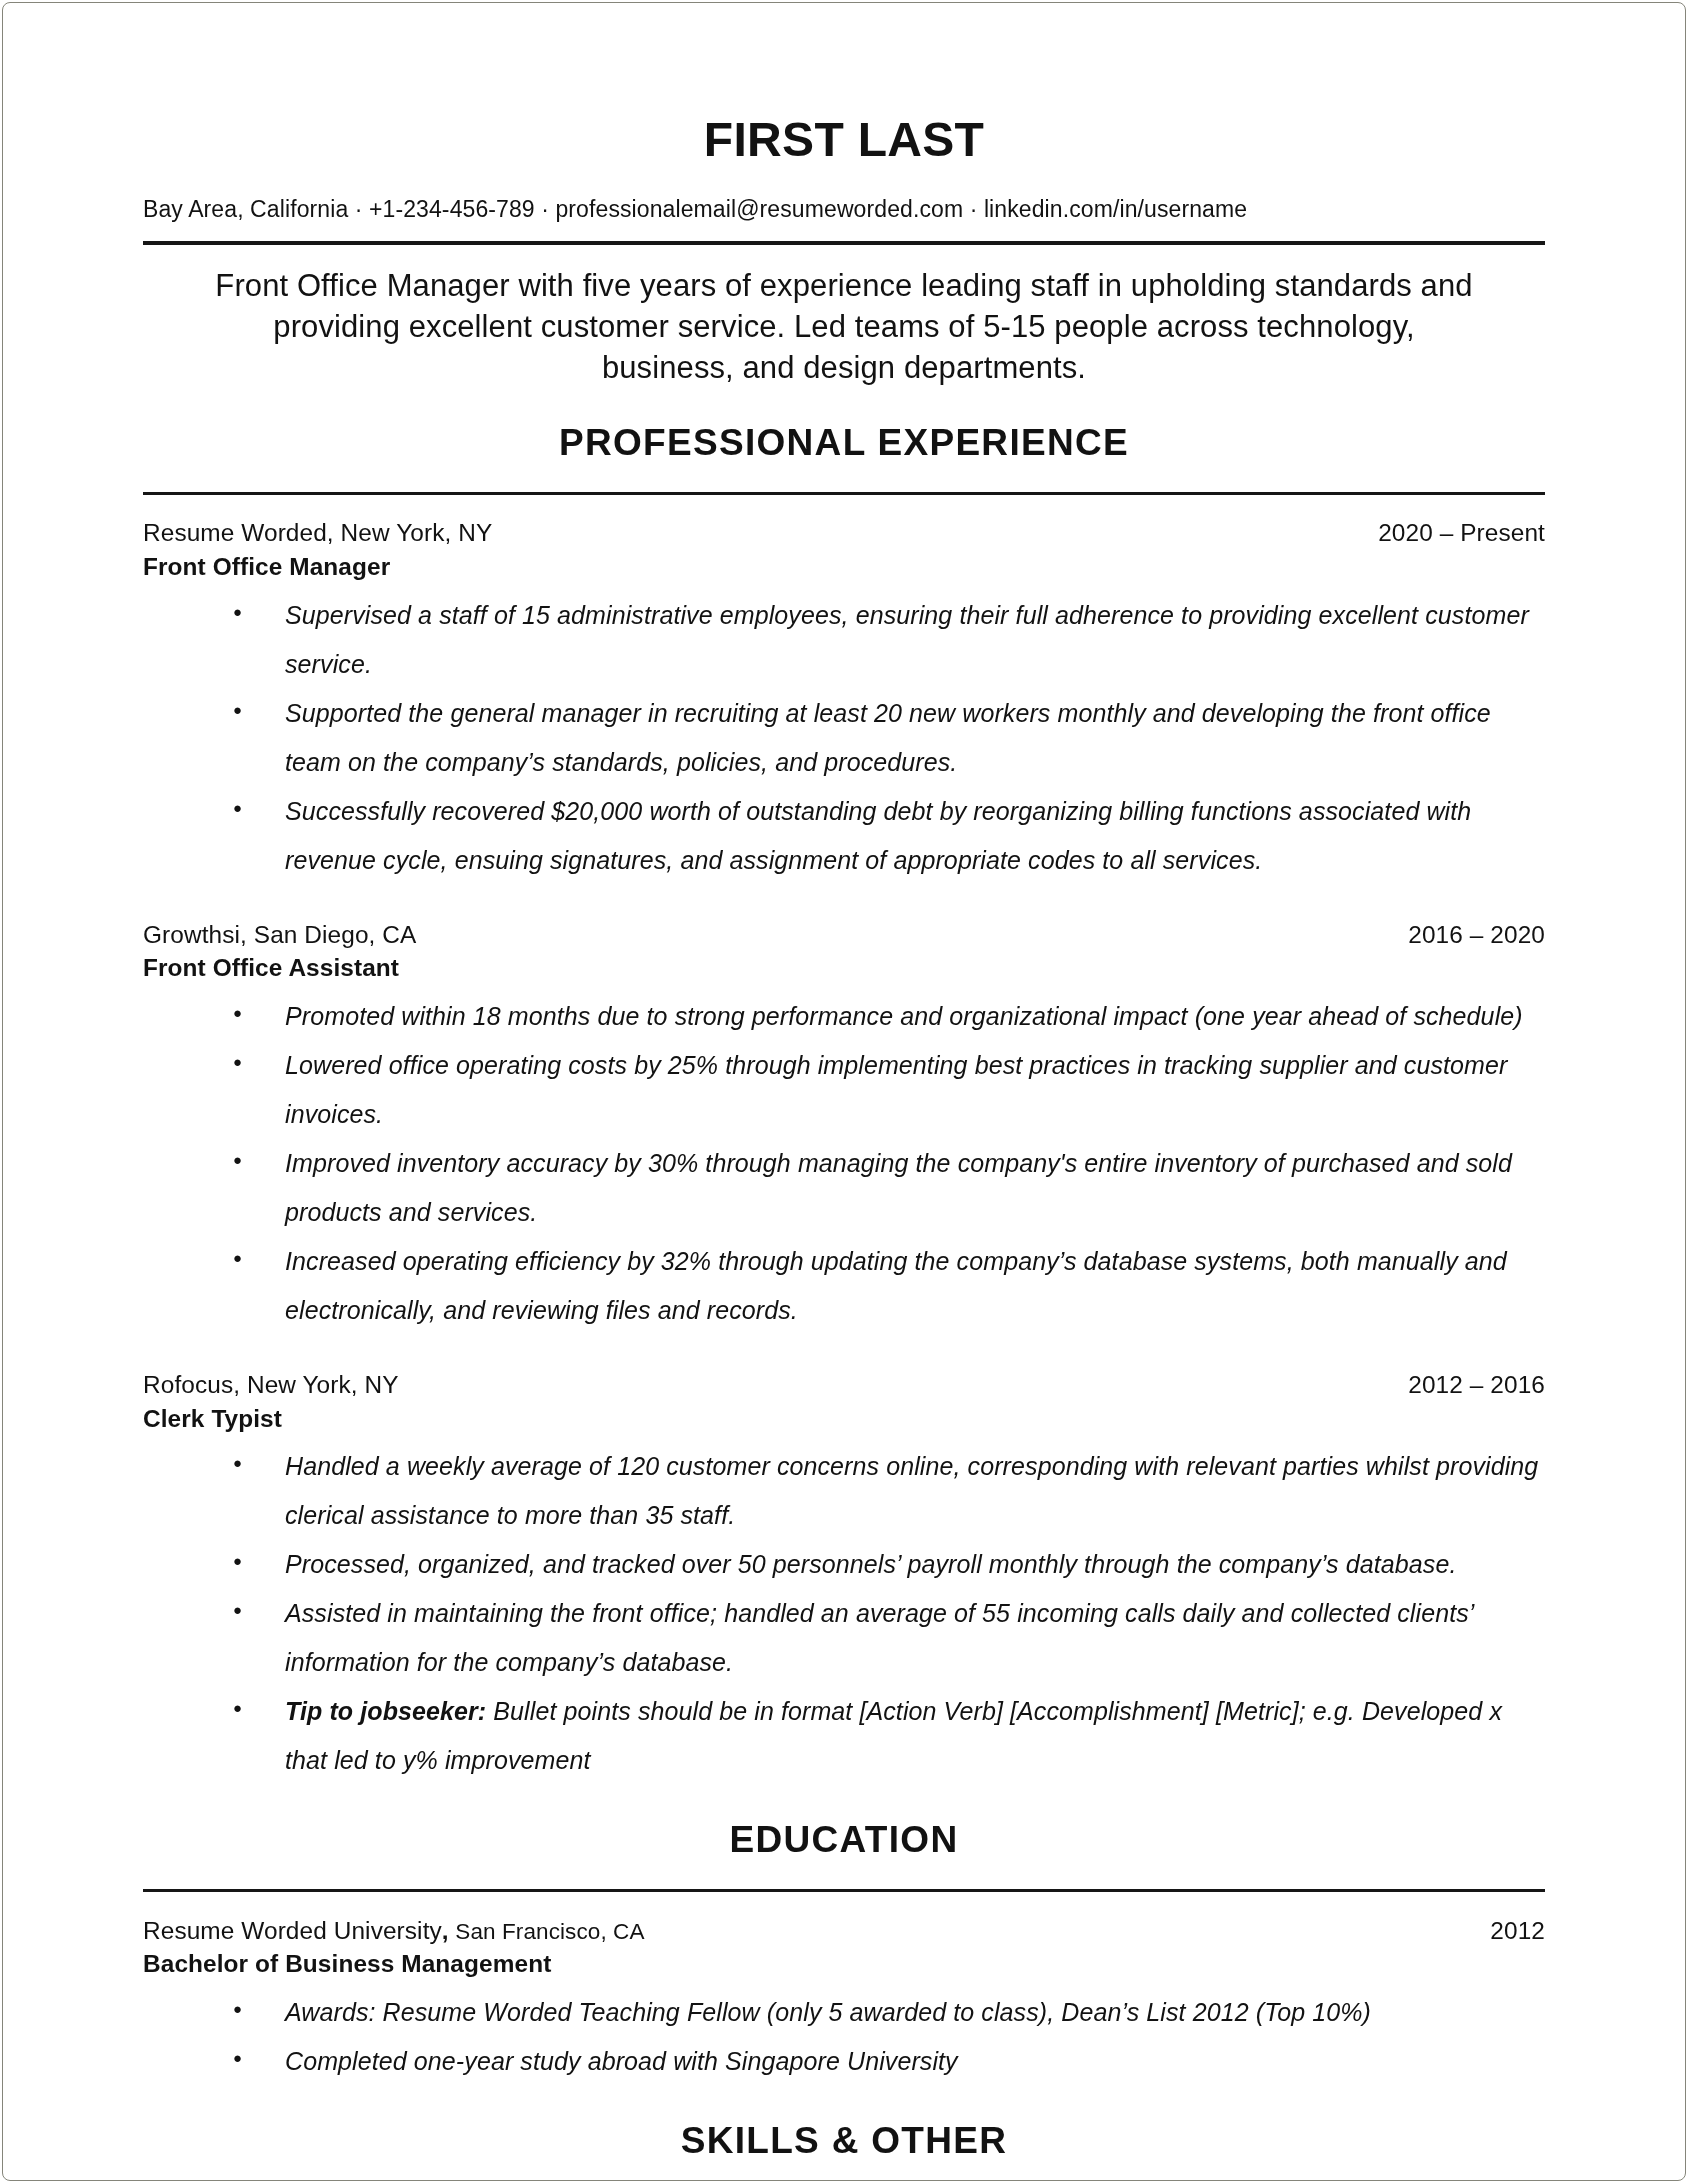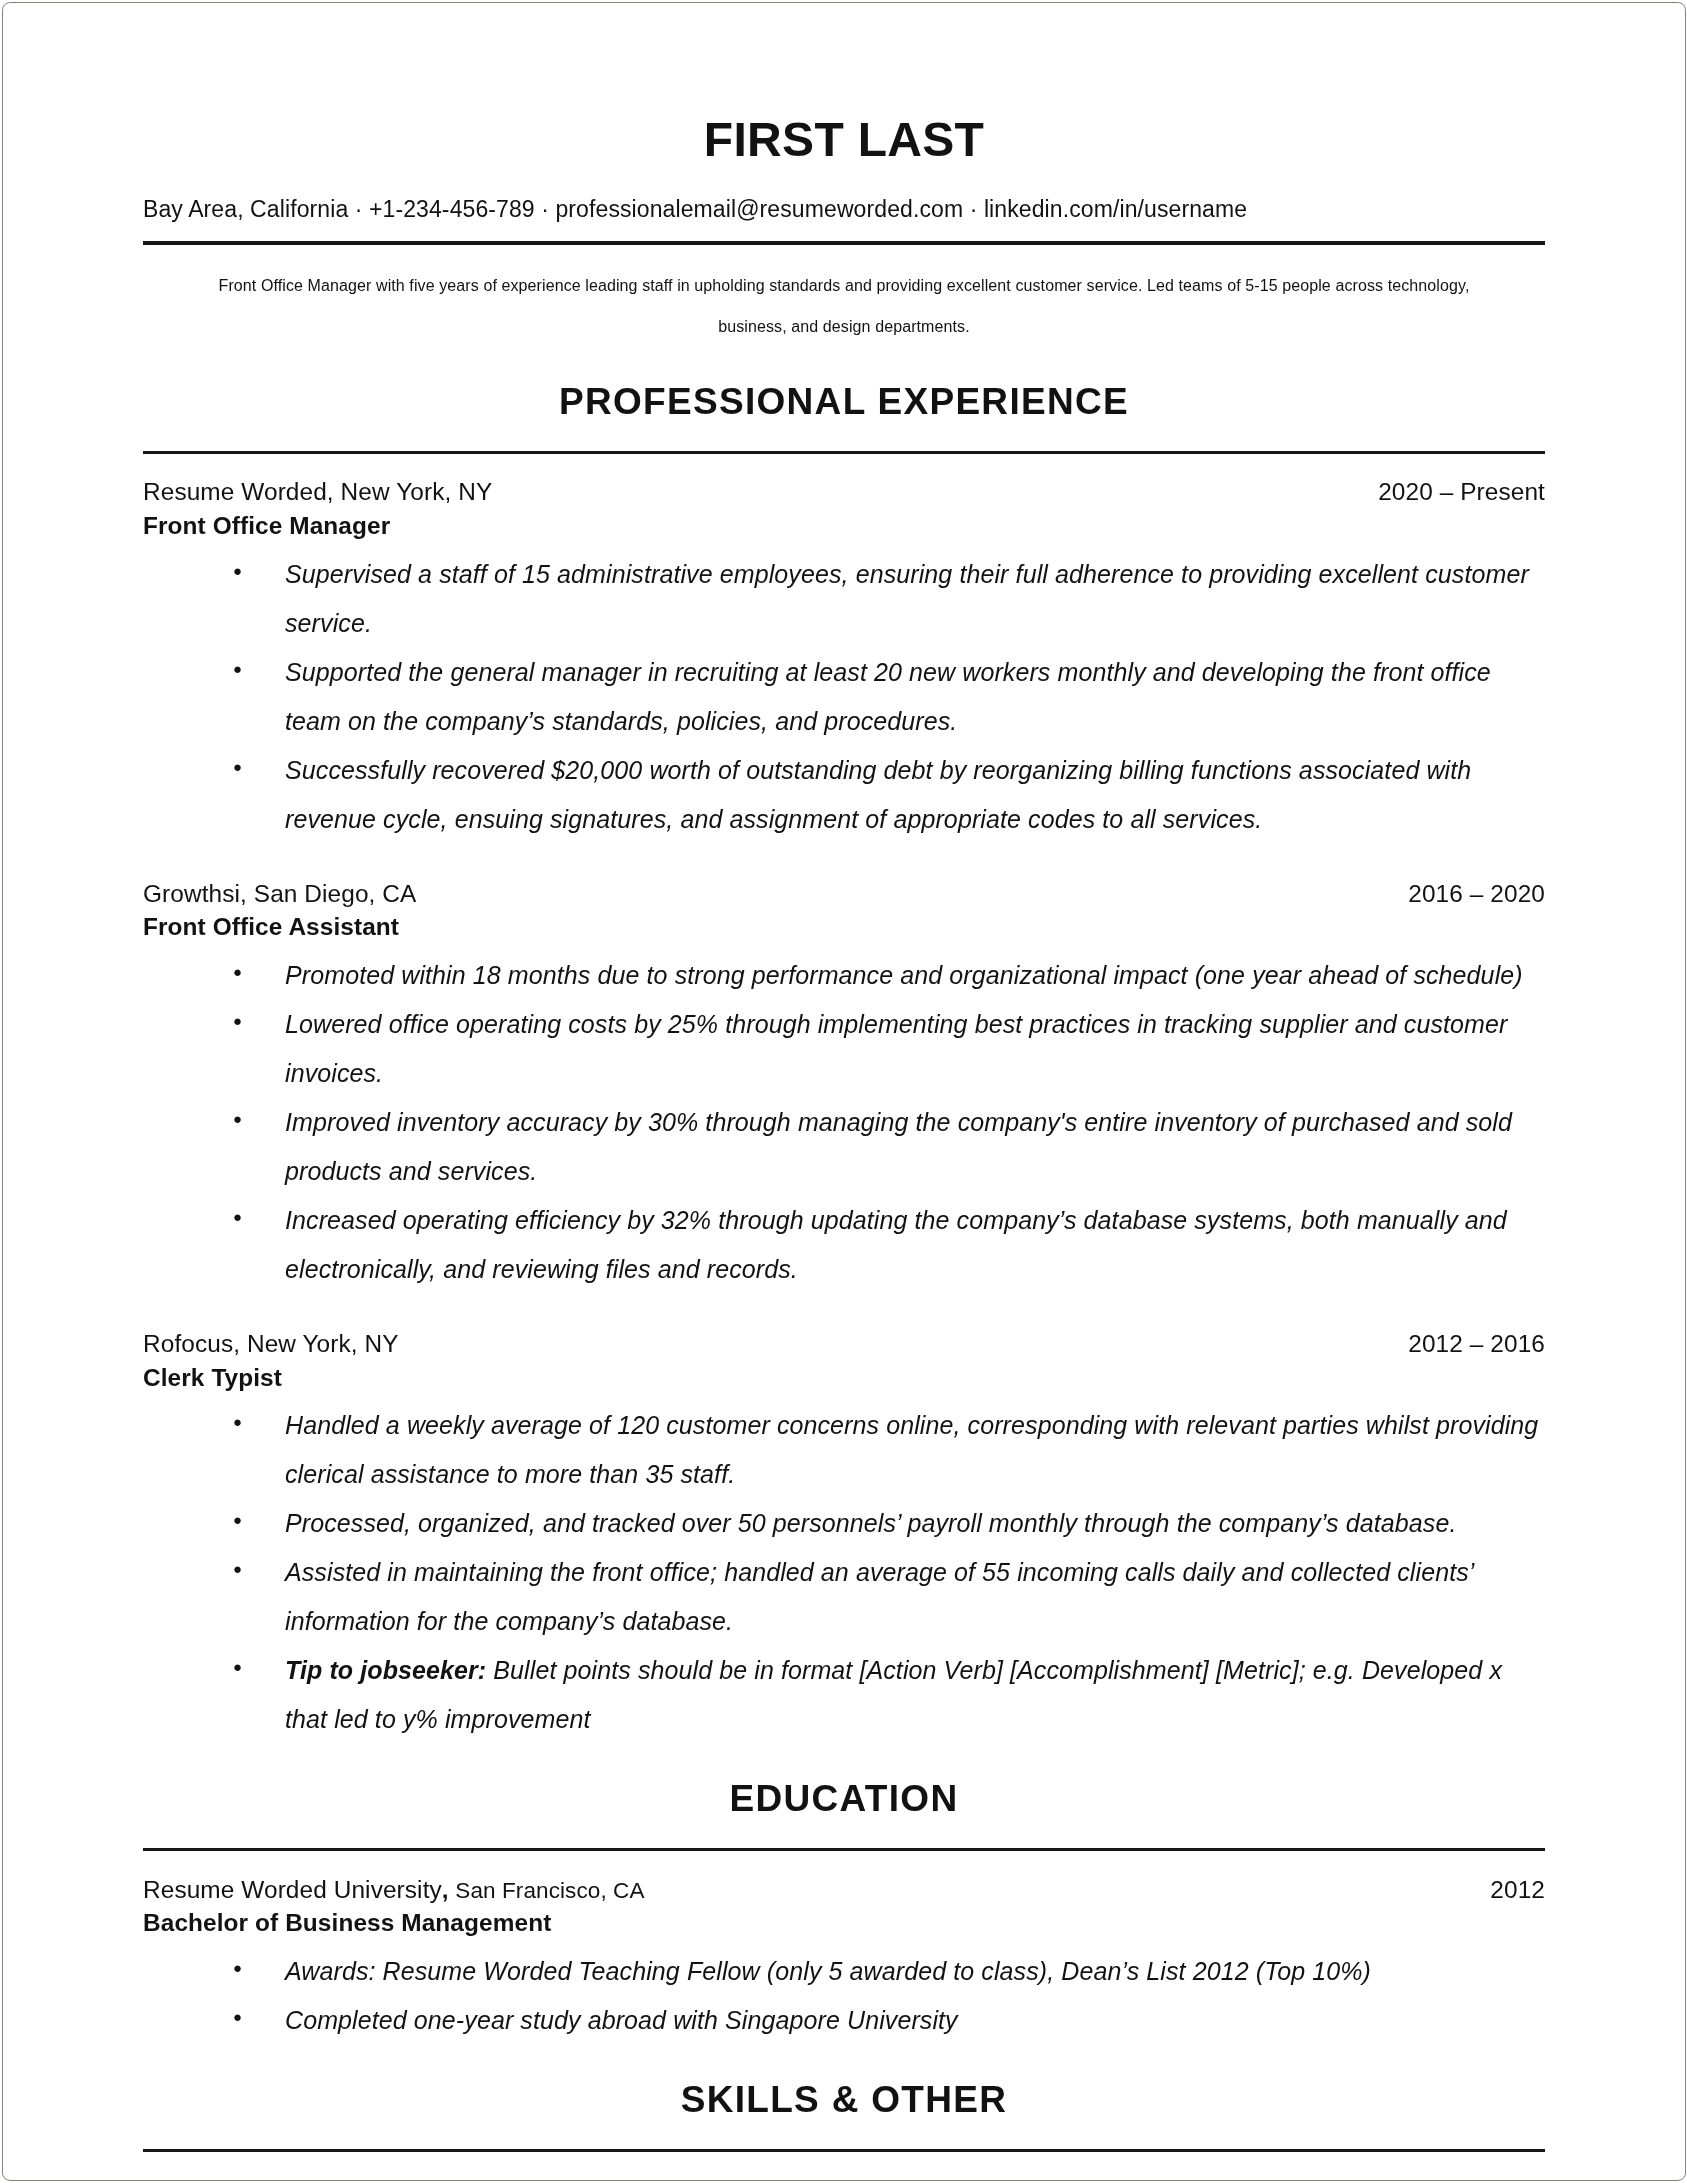--- a/index.html
+++ b/index.html
@@ -36,21 +36,21 @@
     letter-spacing: 0.1px;
   }
   .rule {
     border: none;
     border-top: 4px solid #161616;
     margin: 0;
   }
   .header-rule { margin-top: 17px; }
 
   .summary {
-    font-size: 16px;
+    font-size: 31px;
     line-height: 41px;
     letter-spacing: 0.1px;
     text-align: center;
     max-width: 1275px;
     margin: 20px auto 0;
   }
 
   .section { margin-top: 36px; }
   .section-title {
     font-size: 37px;

